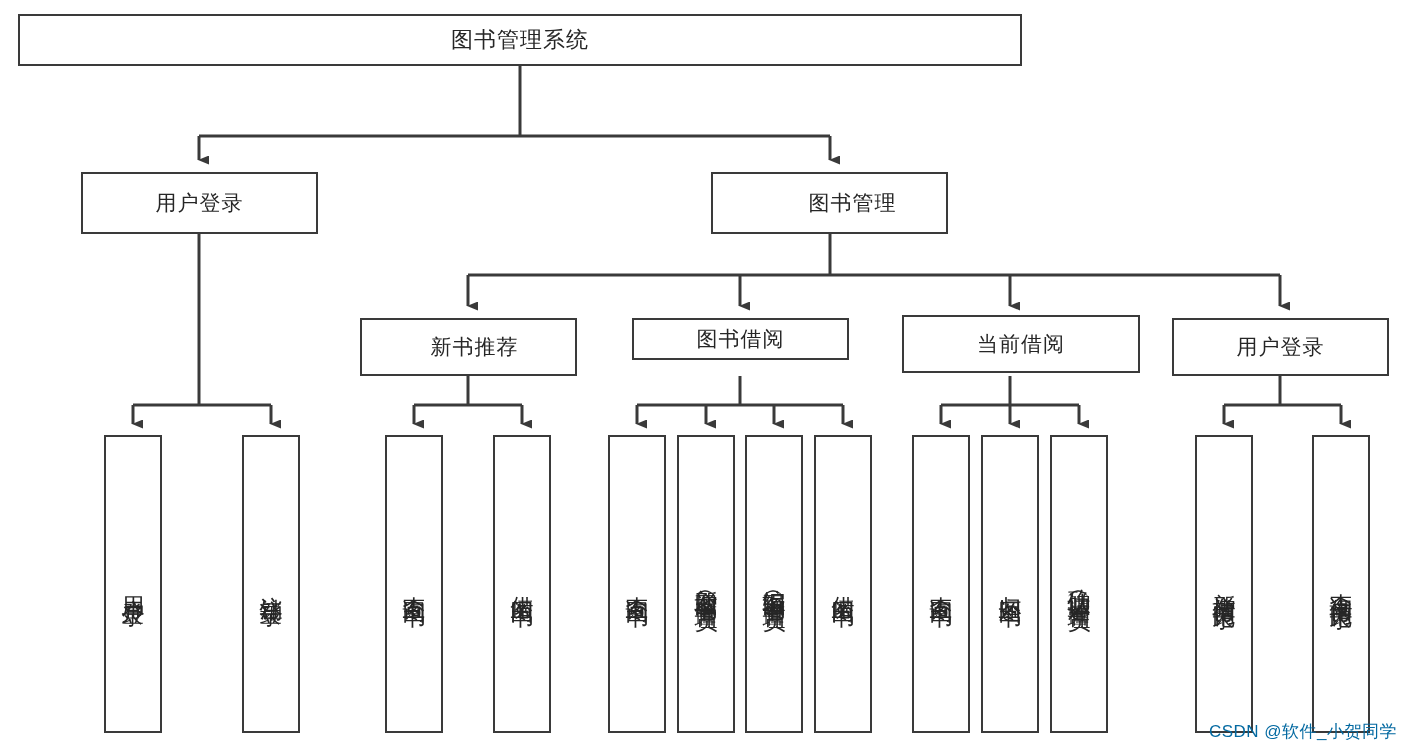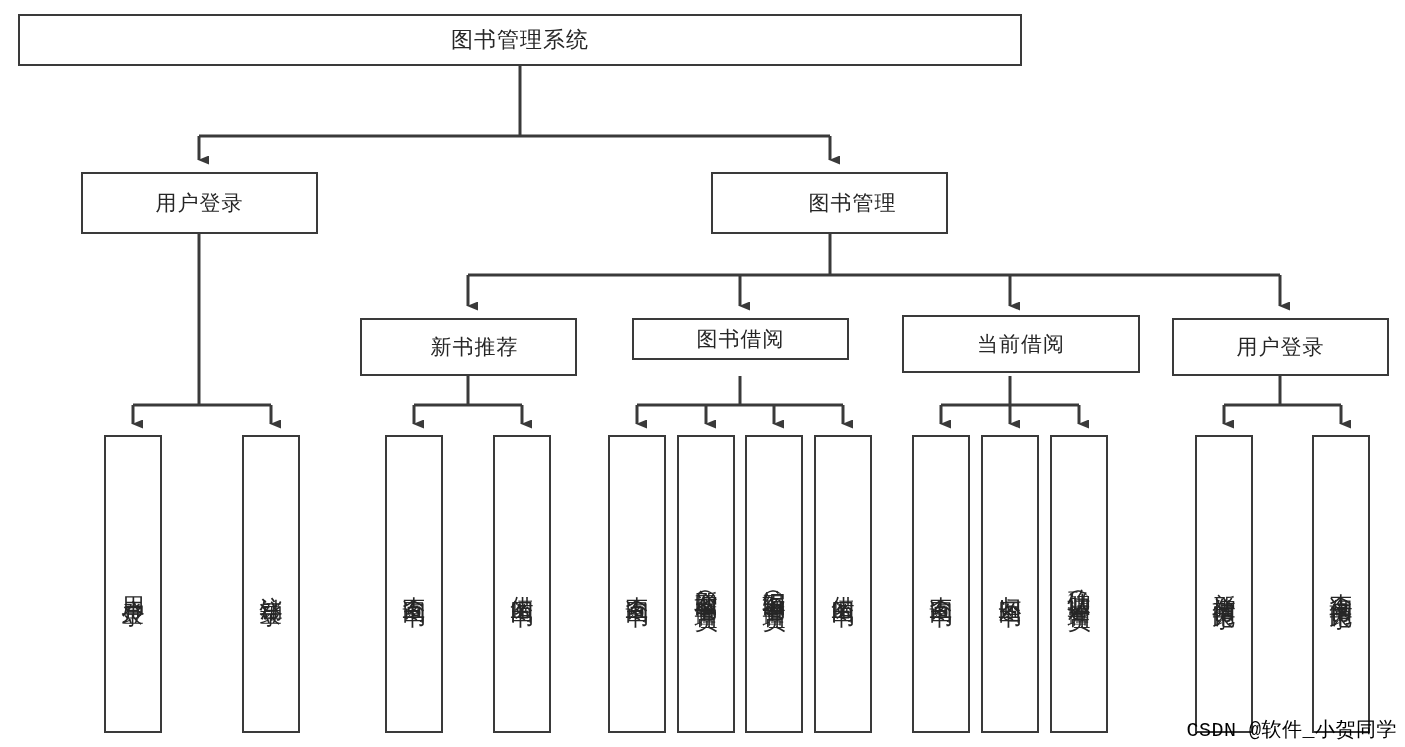--- a/index.html
+++ b/index.html
@@ -50,26 +50,26 @@
     text-orientation:upright;
     display:block;
     white-space:normal;
     max-height:100%;
   }
   #title-node{ font-size:22px; }
   #watermark{
     position:absolute;
     right:8px;
     bottom:4px;
-    font-size:20px;
-    color:#000000;
+    font-size:17px;
+    color:#0369a1;
     letter-spacing:0.5px;
     white-space:nowrap;
     z-index:5;
-    font-family:Liberation Mono, monospace;
+    font-family:Liberation Sans, sans-serif;
   }
 </style>
 </head>
 <body>
 
 <div id="canvas">
 
   <svg id="wires" viewBox="0 0 1405 747">
     <defs>
       <marker id="arrow" markerWidth="9" markerHeight="11" refX="4.5" refY="10" orient="auto" markerUnits="userSpaceOnUse">

